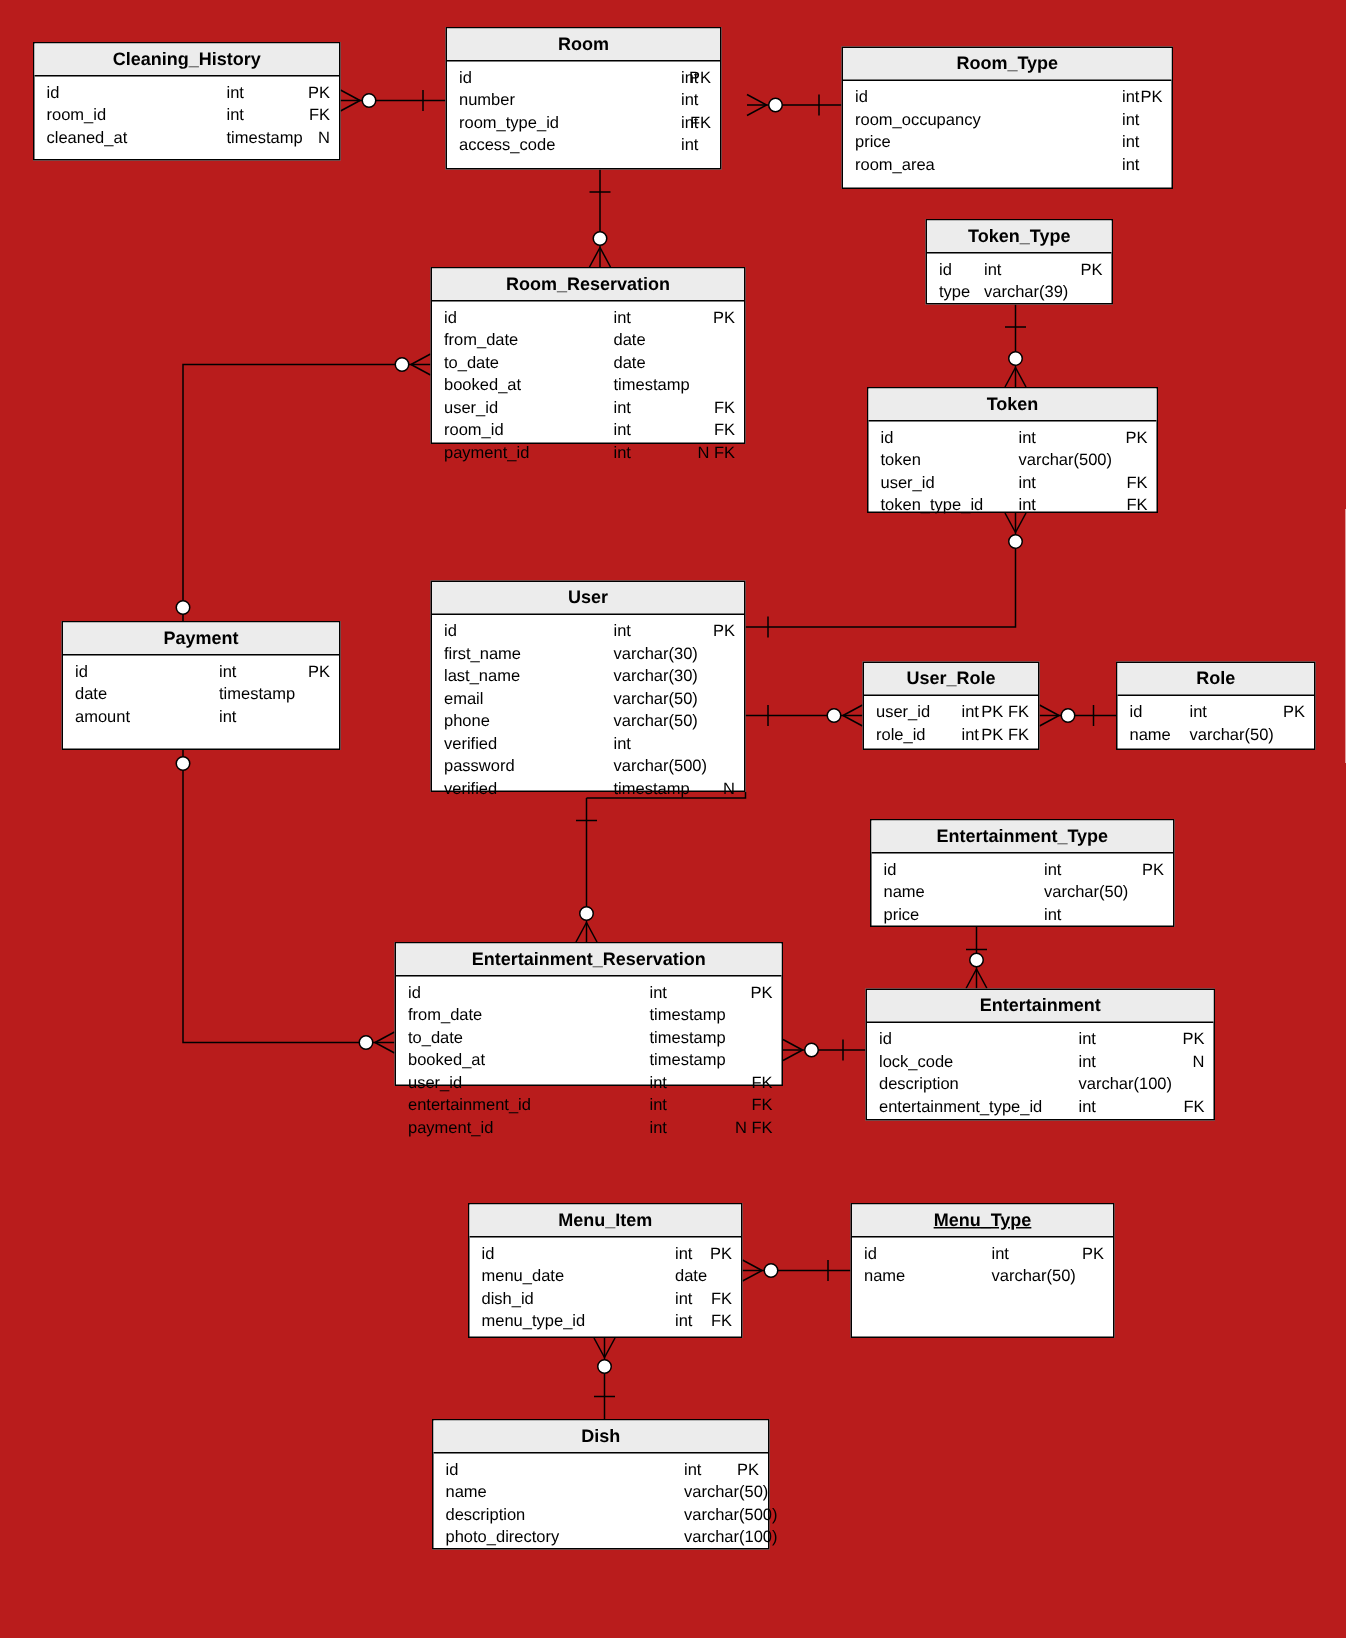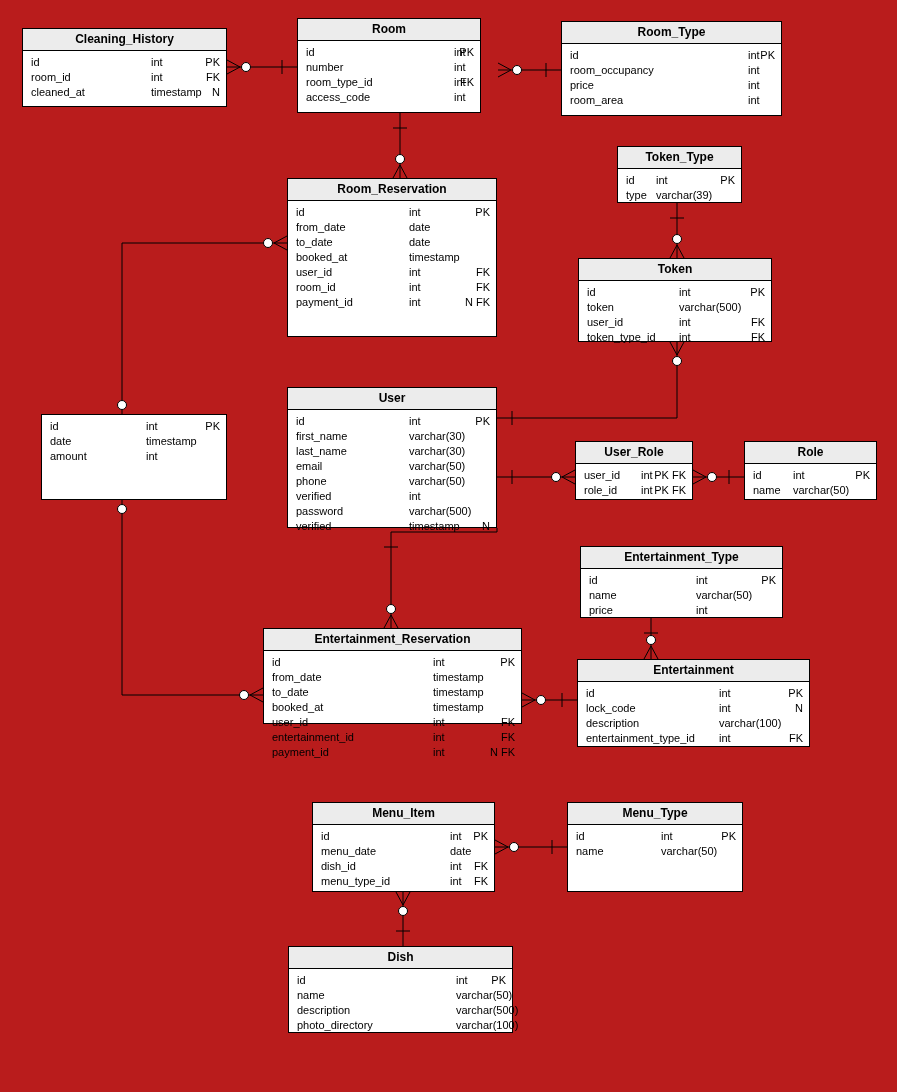--- a/index.html
+++ b/index.html
@@ -171,21 +171,21 @@
             <span class="col-type" style="left: 156px;">int</span>
             <span class="col-flag">FK</span>
           </div>
           <div class="entity-row">
             <span class="col-name">access_code</span>
             <span class="col-type" style="left: 156px;">int</span>
             <span class="col-flag"></span>
           </div>
         </div>
       </div>
-      <div class="entity" style="left: 561px; top: 21px; width: 221px; height: 95px;">
+      <div class="entity" style="left: 561px; top: 31px; width: 221px; height: 95px;">
         <div class="entity-header">Room_Type</div>
         <div class="entity-rows">
           <div class="entity-row">
             <span class="col-name">id</span>
             <span class="col-type" style="left: 186px;">int</span>
             <span class="col-flag">PK</span>
           </div>
           <div class="entity-row">
             <span class="col-name">room_occupancy</span>
             <span class="col-type" style="left: 186px;">int</span>
@@ -196,21 +196,21 @@
             <span class="col-type" style="left: 186px;">int</span>
             <span class="col-flag"></span>
           </div>
           <div class="entity-row">
             <span class="col-name">room_area</span>
             <span class="col-type" style="left: 186px;">int</span>
             <span class="col-flag"></span>
           </div>
         </div>
       </div>
-      <div class="entity" style="left: 287px; top: 178px; width: 210px; height: 159px;">
+      <div class="entity" style="left: 287px; top: 178px; width: 210px; height: 118px;">
         <div class="entity-header">Room_Reservation</div>
         <div class="entity-rows">
           <div class="entity-row">
             <span class="col-name">id</span>
             <span class="col-type" style="left: 121px;">int</span>
             <span class="col-flag">PK</span>
           </div>
           <div class="entity-row">
             <span class="col-name">from_date</span>
             <span class="col-type" style="left: 121px;">date</span>
@@ -322,20 +322,21 @@
             <span class="col-flag"></span>
           </div>
           <div class="entity-row">
             <span class="col-name">verified</span>
             <span class="col-type" style="left: 121px;">timestamp</span>
             <span class="col-flag">N</span>
           </div>
         </div>
       </div>
       <div class="entity" style="left: 41px; top: 414px; width: 186px; height: 86px;">
+        <div class="entity-header">Payment</div>
         <div class="entity-rows">
           <div class="entity-row">
             <span class="col-name">id</span>
             <span class="col-type" style="left: 104px;">int</span>
             <span class="col-flag">PK</span>
           </div>
           <div class="entity-row">
             <span class="col-name">date</span>
             <span class="col-type" style="left: 104px;">timestamp</span>
             <span class="col-flag"></span>
@@ -480,21 +481,21 @@
             <span class="col-type" style="left: 137px;">int</span>
             <span class="col-flag">FK</span>
           </div>
           <div class="entity-row">
             <span class="col-name">menu_type_id</span>
             <span class="col-type" style="left: 137px;">int</span>
             <span class="col-flag">FK</span>
           </div>
         </div>
       </div>
-      <div class="entity" style="left: 567px; top: 802px; width: 176px; height: 90px;">
+      <div class="entity" style="left: 567px; top: 802px; width: 176px; height: 90px; text-decoration: underline;">
         <div class="entity-header">Menu_Type</div>
         <div class="entity-rows">
           <div class="entity-row">
             <span class="col-name">id</span>
             <span class="col-type" style="left: 93px;">int</span>
             <span class="col-flag">PK</span>
           </div>
           <div class="entity-row">
             <span class="col-name">name</span>
             <span class="col-type" style="left: 93px;">varchar(50)</span>

